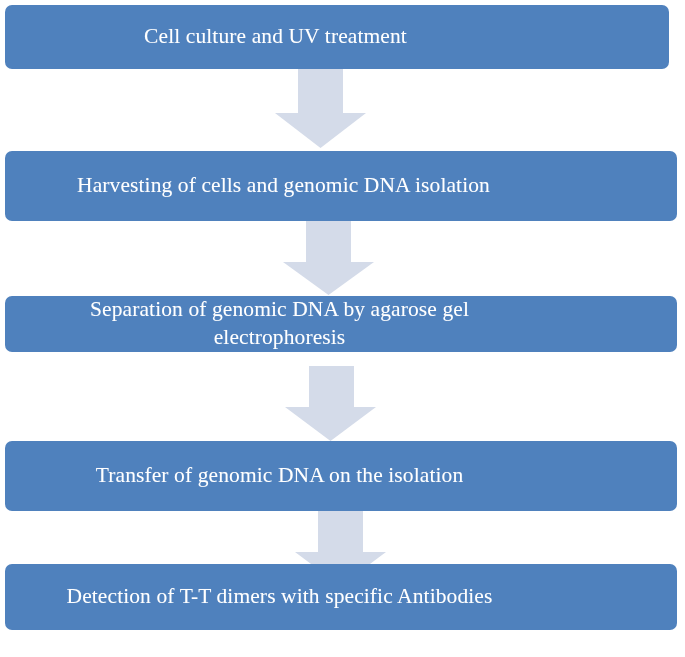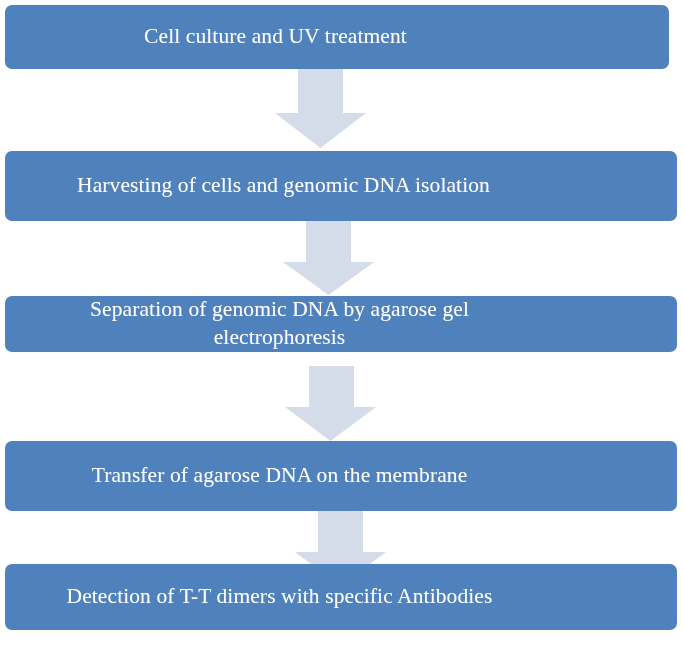--- a/index.html
+++ b/index.html
@@ -81,21 +81,21 @@
 electrophoresis</span>
   </div>
 
   <div class="flow-arrow" style="left:285px; top:366px; width:91px; height:75px;">
     <svg viewBox="0 0 91 75" preserveAspectRatio="none" aria-hidden="true">
       <polygon points="24,0 69,0 69,41 91,41 45.5,75 0,41 24,41" fill="#d4dbe9"></polygon>
     </svg>
   </div>
 
   <div class="flow-box" style="left:5px; top:441px; width:672px; height:70px;">
-    <span class="flow-box-label">Transfer of agarose DNA on the membrane</span>
+    <span class="flow-box-label">Transfer of genomic DNA on the isolation</span>
   </div>
 
   <div class="flow-arrow" style="left:295px; top:511px; width:91px; height:75px;">
     <svg viewBox="0 0 91 75" preserveAspectRatio="none" aria-hidden="true">
       <polygon points="23,0 68,0 68,41 91,41 45.5,75 0,41 23,41" fill="#d4dbe9"></polygon>
     </svg>
   </div>
 
   <div class="flow-box" style="left:5px; top:564px; width:672px; height:66px;">
     <span class="flow-box-label">Detection of T-T dimers with specific Antibodies</span>

